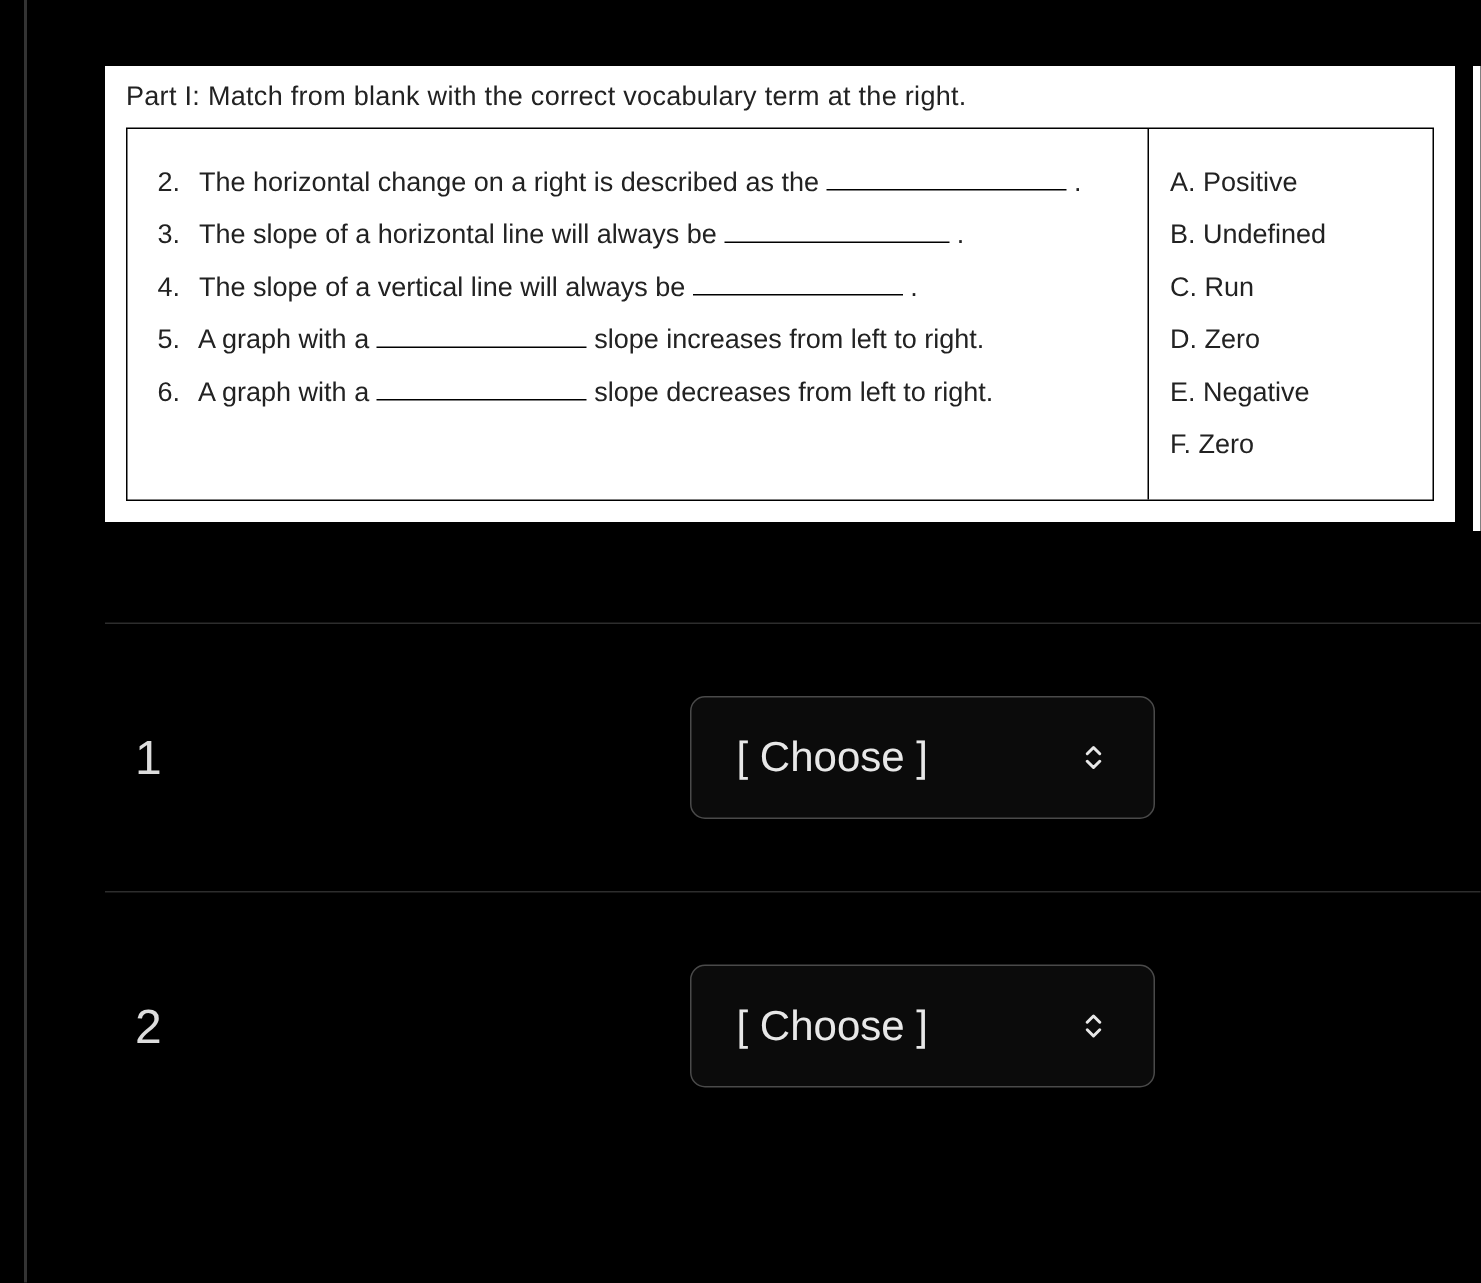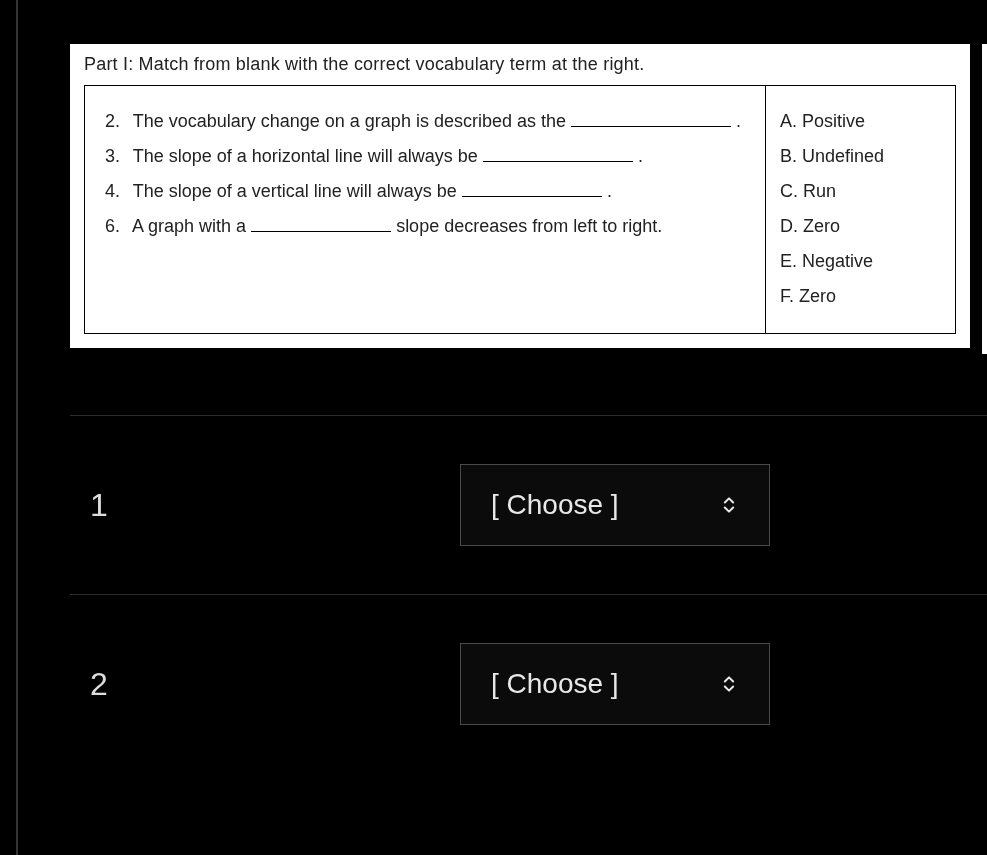--- a/index.html
+++ b/index.html
@@ -78,21 +78,21 @@
     }
     .quiz-row .num {
       font-size: 32px;
       font-weight: 300;
       width: 370px;
       color: #ddd;
       font-family: "Segoe UI Light","Segoe UI",Arial,sans-serif;
     }
     .choose {
       border: 1px solid #4a4a4a;
-      border-radius: 0;
+      border-radius: 10px;
       background: #0b0b0b;
       color: #e8e8e8;
       font-size: 28px;
       padding: 24px 30px;
       display: inline-flex;
       align-items: center;
       gap: 28px;
       font-weight: 300;
       cursor: pointer;
       min-width: 310px;
@@ -107,35 +107,41 @@
 <div class="left-rule"></div>
 <div class="right-rule"></div>
 
 <div class="sheet">
   <div class="sheet-heading">Part I: Match from blank with the correct vocabulary term at the right.</div>
   <div class="match-table">
     <div class="questions">
       <ol>
         <li>
           <span class="qn">2.</span>
-          <span>The vocabulary change on a graph is described as the </span>
+          <span>The horizontal change on a right is described as the </span>
           <span class="blank wide"></span>
           <span>.</span>
         </li>
         <li>
           <span class="qn">3.</span>
           <span>The slope of a horizontal line will always be </span>
           <span class="blank mid"></span>
           <span>.</span>
         </li>
         <li>
           <span class="qn">4.</span>
           <span>The slope of a vertical line will always be </span>
           <span class="blank sm"></span>
           <span>.</span>
+        </li>
+        <li>
+          <span class="qn">5.</span>
+          <span>A graph with a </span>
+          <span class="blank sm"></span>
+          <span> slope increases from left to right.</span>
         </li>
         <li>
           <span class="qn">6.</span>
           <span>A graph with a </span>
           <span class="blank sm"></span>
           <span> slope decreases from left to right.</span>
         </li>
       </ol>
     </div>
     <div class="answers">

